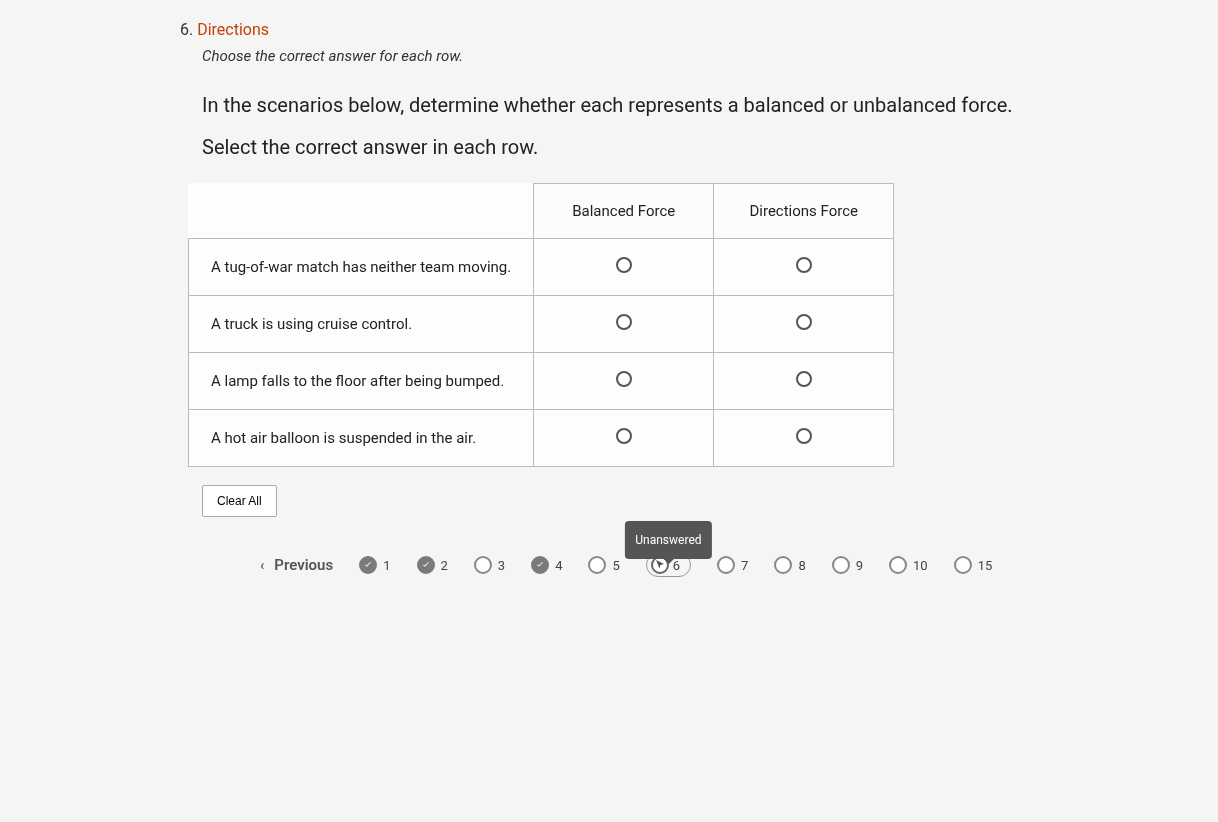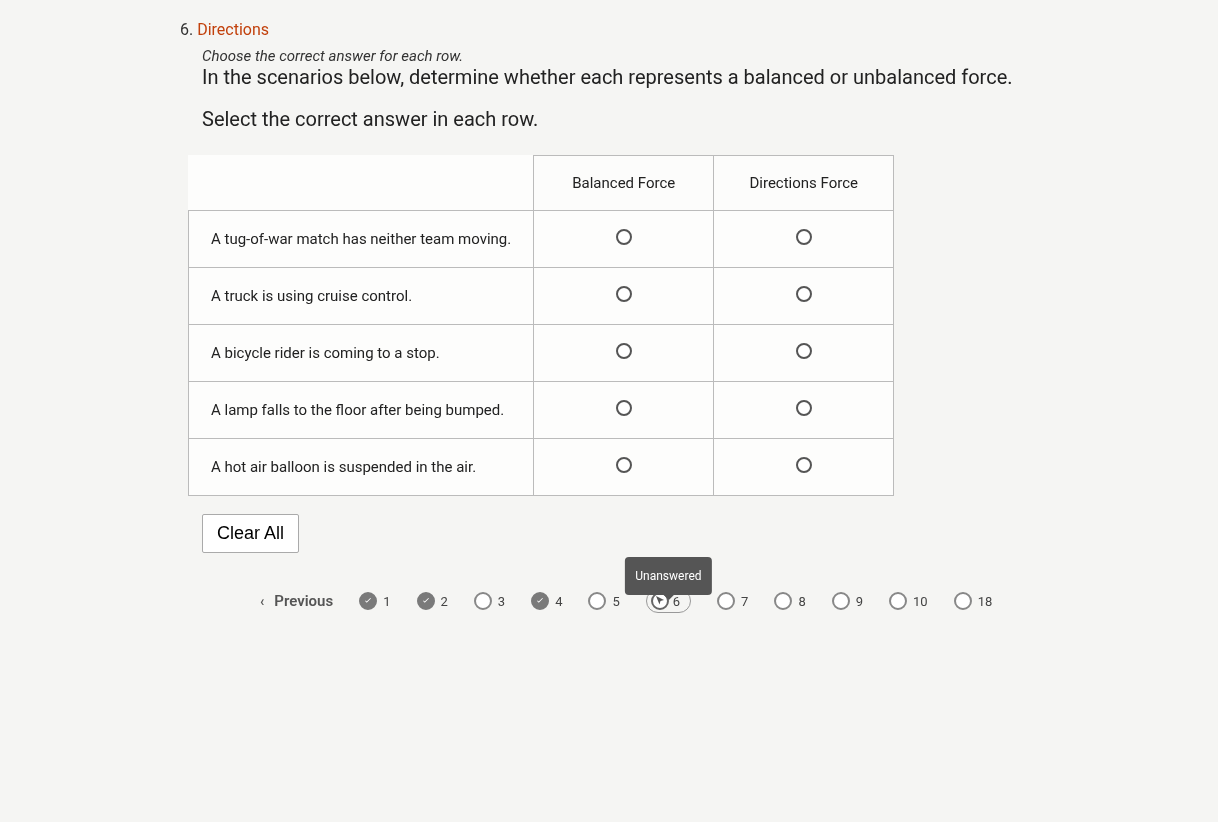--- a/index.html
+++ b/index.html
@@ -16,20 +16,21 @@
     font-size: 16px;
     color: #333;
   }
   .directions-link {
     color: #c2410c;
   }
   .instruction-italic {
     font-style: italic;
     font-size: 15px;
     color: #333;
+    margin-bottom: 28px;
     margin-left: 22px;
   }
   .body-text {
     font-size: 20px;
     color: #222;
     margin-bottom: 18px;
     margin-left: 22px;
   }
   .table-wrap {
     margin-left: 8px;
@@ -68,21 +69,21 @@
     border: 2px solid #555;
     border-radius: 50%;
     background: #fff;
   }
   .clear-btn {
     margin-top: 18px;
     margin-left: 22px;
     padding: 8px 14px;
     border: 1px solid #aaa;
     background: #fff;
-    font-size: 18px;
+    font-size: 12px;
     cursor: pointer;
     border-radius: 2px;
   }
   .nav-bar {
     margin-top: 36px;
     display: flex;
     align-items: center;
     gap: 26px;
     padding-left: 80px;
     padding-bottom: 40px;
@@ -187,25 +188,20 @@
           <td>A tug-of-war match has neither team moving.</td>
           <td class="radio-cell"><span class="radio"></span></td>
           <td class="radio-cell"><span class="radio"></span></td>
         </tr>
         <tr>
           <td>A truck is using cruise control.</td>
           <td class="radio-cell"><span class="radio"></span></td>
           <td class="radio-cell"><span class="radio"></span></td>
         </tr>
         <tr>
-          <td>A bicycle rider is coming to a stop.</td>
-          <td class="radio-cell"><span class="radio"></span></td>
-          <td class="radio-cell"><span class="radio"></span></td>
-        </tr>
-        <tr>
           <td>A lamp falls to the floor after being bumped.</td>
           <td class="radio-cell"><span class="radio"></span></td>
           <td class="radio-cell"><span class="radio"></span></td>
         </tr>
         <tr>
           <td>A hot air balloon is suspended in the air.</td>
           <td class="radio-cell"><span class="radio"></span></td>
           <td class="radio-cell"><span class="radio"></span></td>
         </tr>
       </tbody>
@@ -274,19 +270,19 @@
       <div class="nav-item">
         <span class="nav-circle"></span>
         <span class="nav-num">9</span>
       </div>
       <div class="nav-item">
         <span class="nav-circle"></span>
         <span class="nav-num">10</span>
       </div>
       <div class="nav-item">
         <span class="nav-circle"></span>
-        <span class="nav-num">18</span>
+        <span class="nav-num">15</span>
       </div>
     </div>
 </div>
 
 
 
 
 </body></html>

